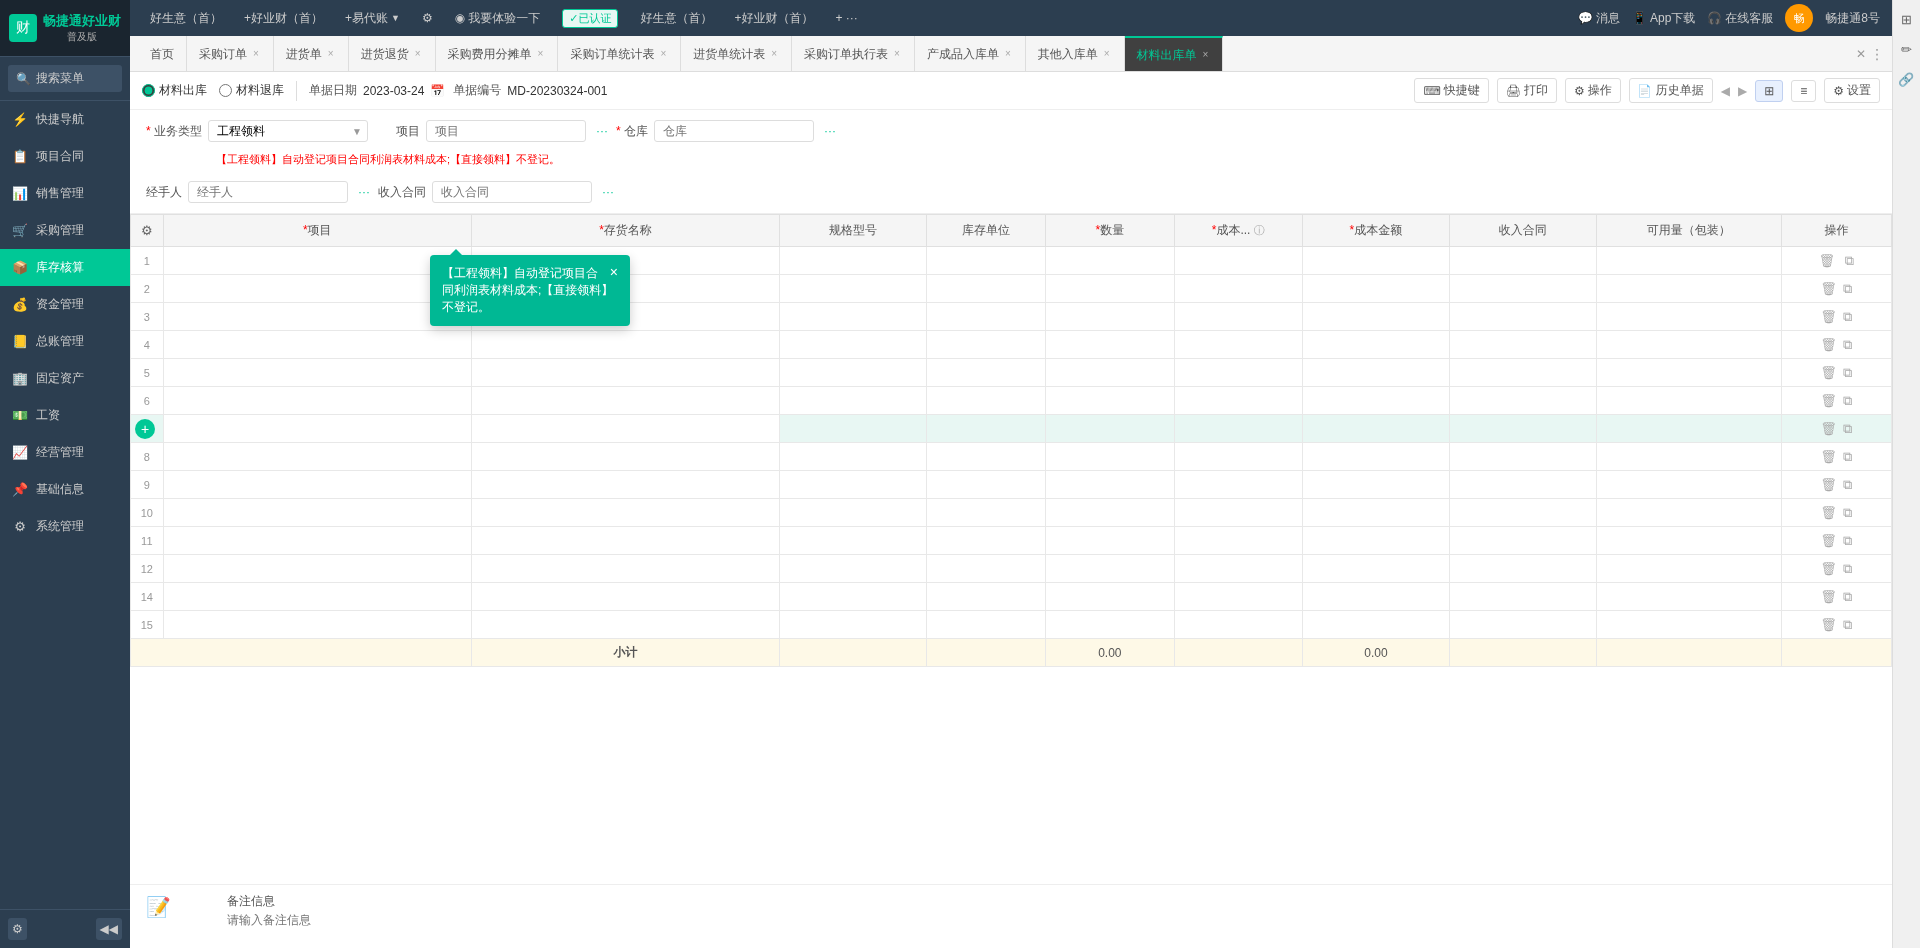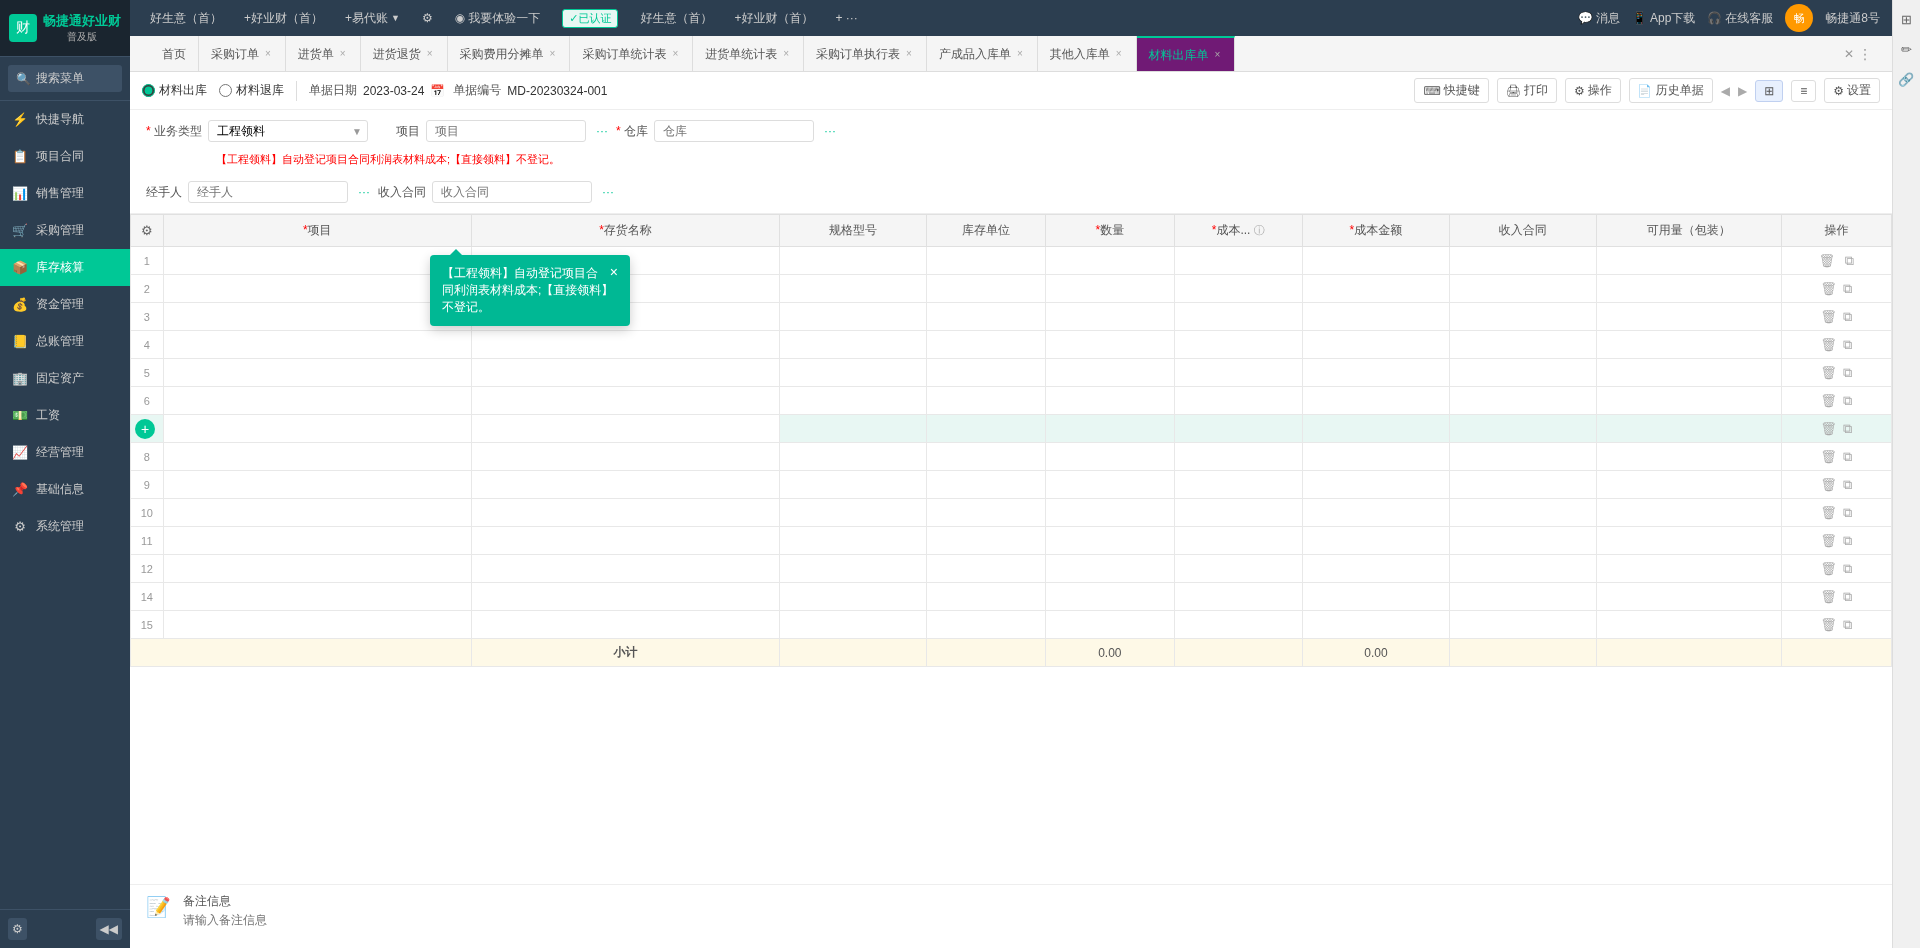--- a/index.html
+++ b/index.html
@@ -26,23 +26,23 @@
 
     
     .header-topbar { height: 36px; background: #2c3e50; display: flex; align-items: center; padding: 0 12px; flex-shrink: 0; }
     .header-topbar .nav-links { display: flex; gap: 6px; flex: 1; }
     .header-topbar .nav-link { color: #ccc; font-size: 12px; padding: 3px 8px; cursor: pointer; border-radius: 3px; display: flex; align-items: center; gap: 3px; }
     .header-topbar .right-actions { display: flex; align-items: center; gap: 12px; color: #ccc; font-size: 12px; }
     .header-topbar .right-actions .action { cursor: pointer; display: flex; align-items: center; gap: 3px; }
     .header-topbar .user-avatar { width: 28px; height: 28px; border-radius: 50%; background: #f90; display: flex; align-items: center; justify-content: center; color: #fff; font-size: 11px; cursor: pointer; }
 
     
-    .tab-strip { height: 36px; background: #f5f5f5; border-bottom: 1px solid #ddd; display: flex; align-items: center; padding: 0 20px; flex-shrink: 0; overflow-x: auto; }
+    .tab-strip { height: 36px; background: #f5f5f5; border-bottom: 1px solid #ddd; display: flex; align-items: center; padding: 0 8px; flex-shrink: 0; overflow-x: auto; }
     .tab-item { padding: 4px 12px; font-size: 12px; cursor: pointer; color: #555; white-space: nowrap; display: flex; align-items: center; gap: 4px; border-right: 1px solid #ddd; height: 100%; line-height: 1; }
-    .tab-item.active { background: #701a75; color: #00c896; border-top: 2px solid #00c896; }
+    .tab-item.active { background: #404040; color: #00c896; border-top: 2px solid #00c896; }
     .tab-item .tab-close { color: #aaa; font-size: 10px; cursor: pointer; padding: 1px 2px; border-radius: 2px; }
     .tab-strip-end { display: flex; align-items: center; gap: 4px; margin-left: auto; }
 
     
     .page-content { flex: 1; overflow-y: auto; background: #fff; display: flex; flex-direction: column; }
 
     
     .page-toolbar { padding: 6px 12px; background: #fff; border-bottom: 1px solid #eee; display: flex; align-items: center; gap: 8px; flex-shrink: 0; }
     .radio-group { display: flex; align-items: center; gap: 12px; }
     .radio-label { display: flex; align-items: center; gap: 4px; cursor: pointer; font-size: 12px; }
@@ -630,21 +630,21 @@
               <td></td>
               <td></td>
               <td></td>
             </tr>
           </tbody>
         </table>
       </div>
 
       <div class="notes-area">
         <span class="notes-icon">📝</span>
-        <div style="display:flex;flex-direction:column;gap:2px;">
+        <div style="display:flex;flex-direction:column;gap:2px;margin-left:44px;">
           <span class="notes-label">备注信息</span>
           <textarea class="notes-input" rows="2" style="width: 800px;" placeholder="请输入备注信息"></textarea>
         </div>
       </div>
 
     </div>
   </div>
 
   <div class="right-sidebar">
     <div class="right-sidebar-btn">

